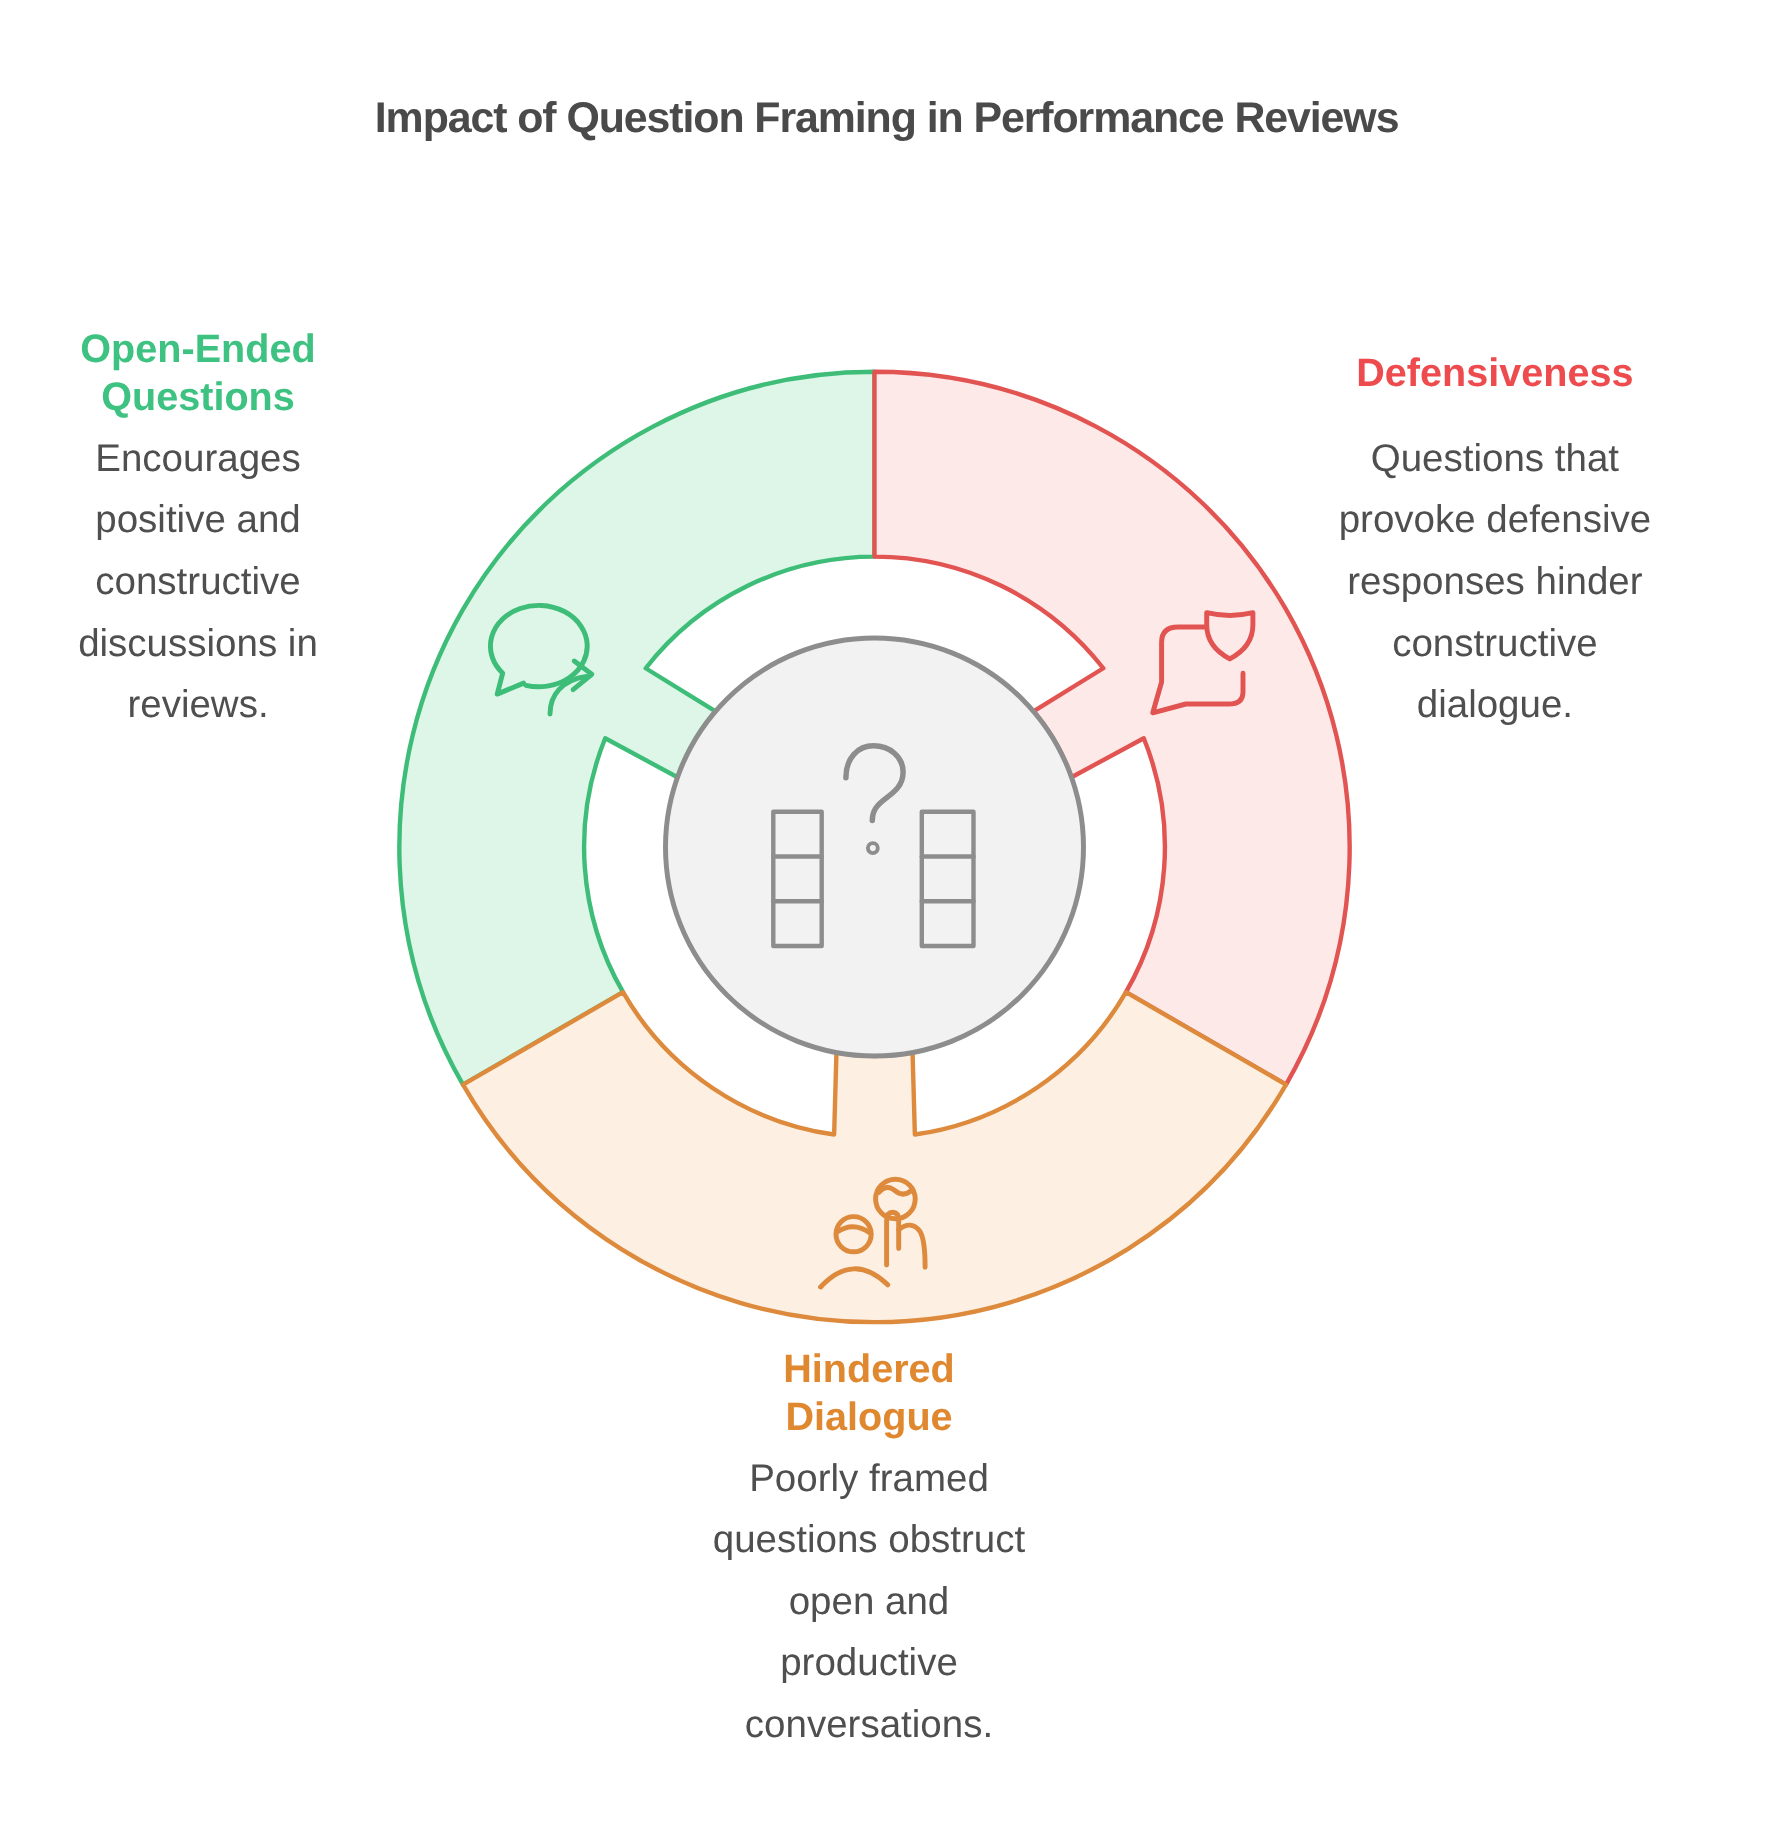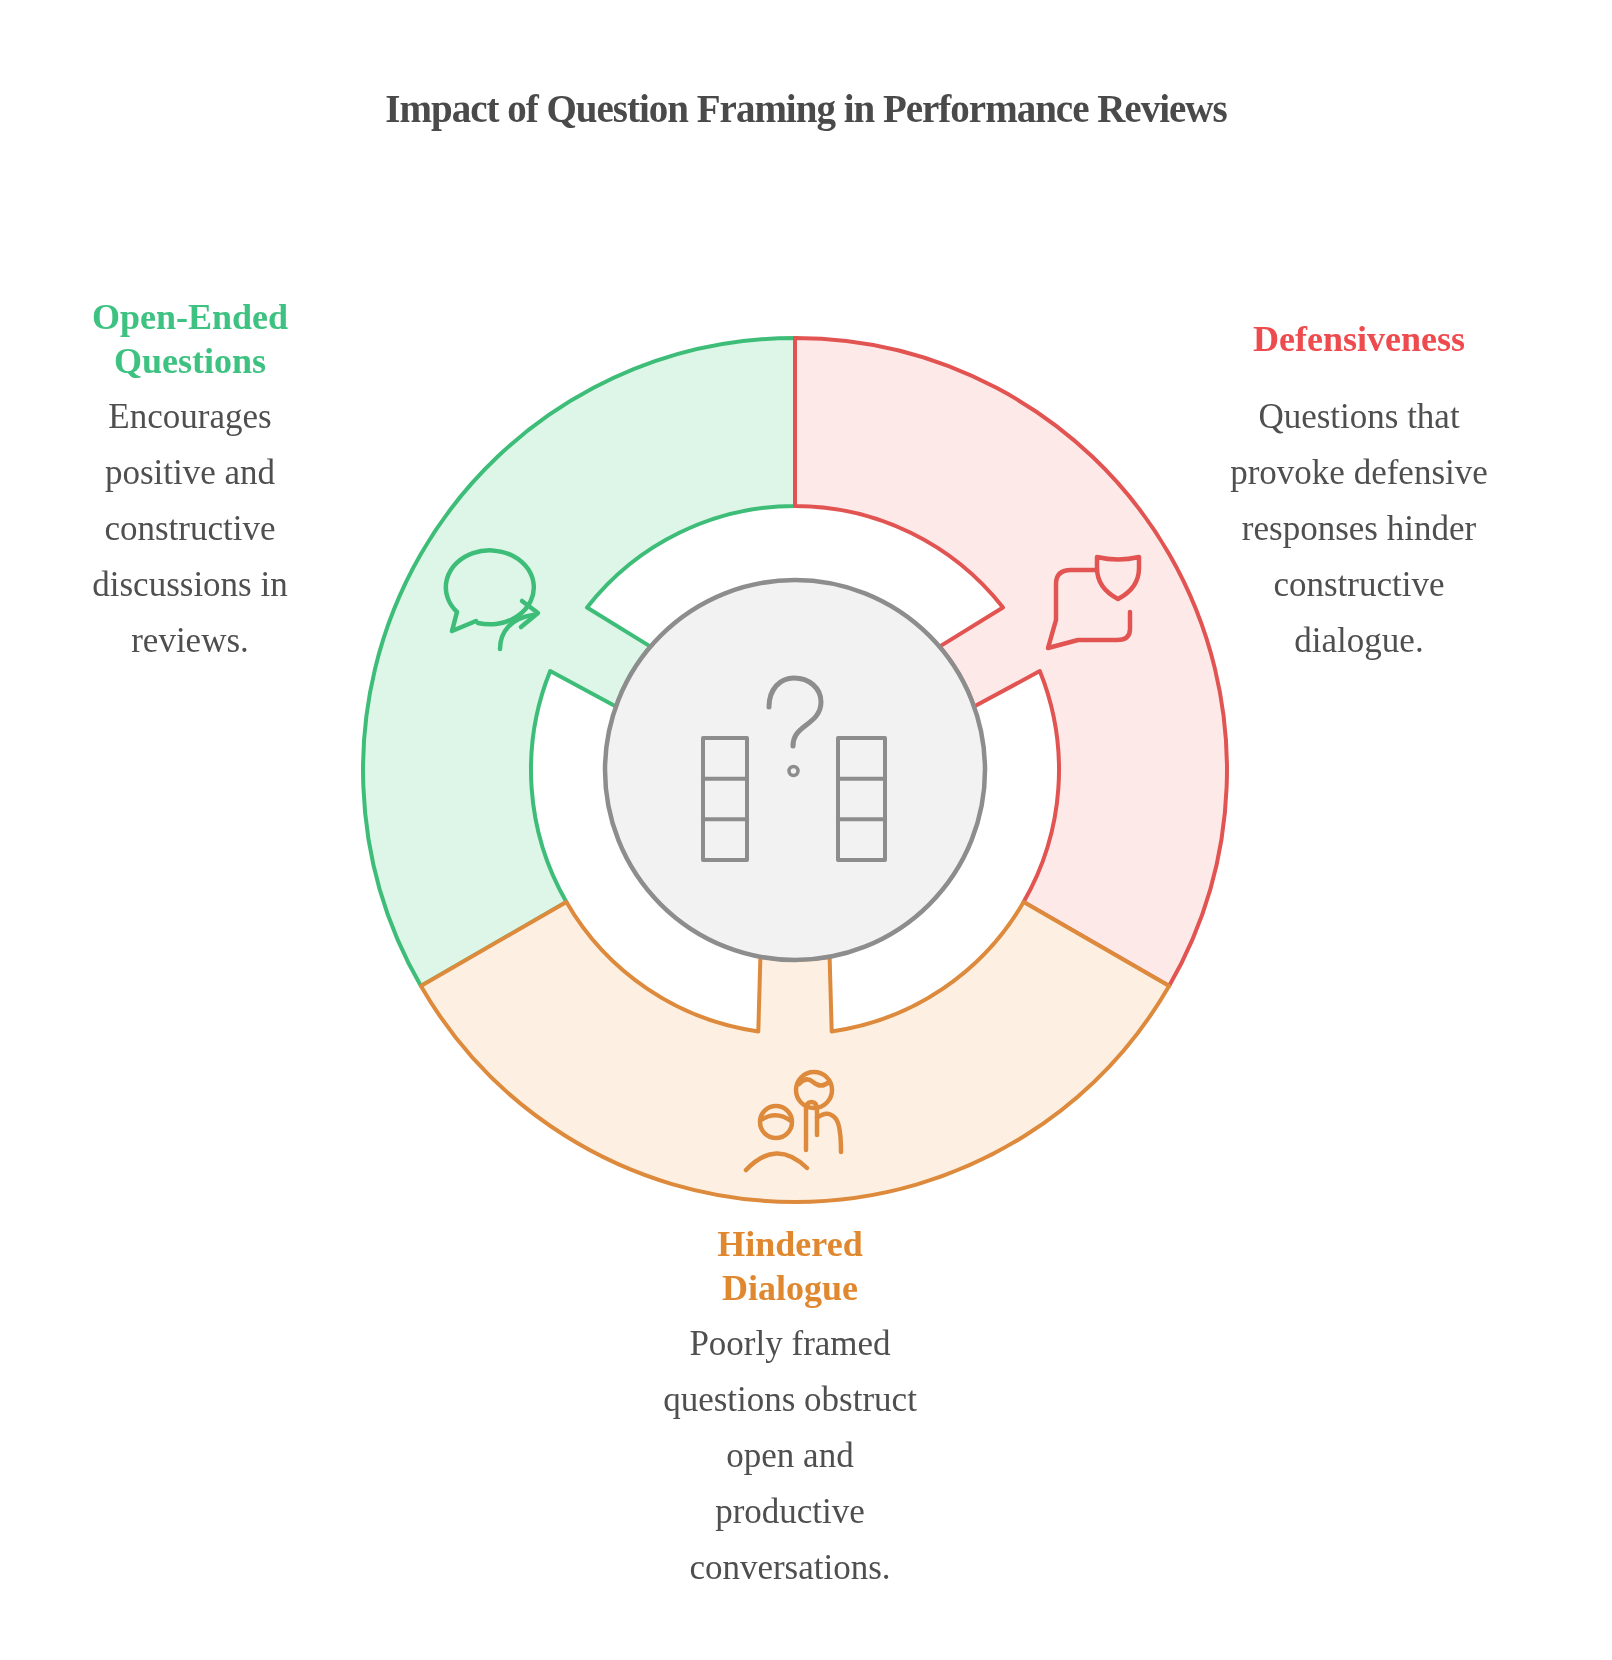--- a/index.html
+++ b/index.html
@@ -1,20 +1,20 @@
 <!DOCTYPE html>
 <html style="--green-stroke: #3dbd78; --green-fill: #ddf6e8; --green-text: #3ec281; --red-stroke: #e15451; --red-fill: #fdeae8; --red-text: #ee4b4e; --orange-stroke: #dd8a3c; --orange-fill: #fdf0e2; --orange-text: #e0882f; --gray-stroke: #8d8d8d; --gray-fill: #f2f2f2; --title-text: #4a4a4a; --body-text: #4f4f4f;"><head>
 <meta charset="utf-8">
 <style>
   html,body { margin:0; padding:0; background:#ffffff; }
   .stage {
     position:relative;
     width:1612px; height:1632px;
     background:#ffffff;
-    font-family:Liberation Serif, serif;
+    font-family:Liberation Sans, sans-serif;
     overflow:hidden;
   }
   .page-title {
     position:absolute; left:0; top:86px; width:100%;
     text-align:center;
     font-size:39px; font-weight:700; letter-spacing:-1px;
     color:var(--title-text,#4a4a4a);
   }
   .diagram-svg { position:absolute; left:0; top:0; }
   .label { position:absolute; text-align:center; }
@@ -23,21 +23,21 @@
     display:flex; align-items:center; justify-content:center;
     font-weight:700; font-size:36px; line-height:44px;
     white-space:pre-line;
   }
   .label .body {
     margin-top:6px;
     font-size:35px; line-height:56px;
     color:var(--body-text,#4f4f4f);
     white-space:pre-line;
   }
-  .label-open-ended   { left:30px;   top:295px;  width:320px; }
+  .label-open-ended   { left:20px;   top:295px;  width:320px; }
   .label-defensiveness{ left:1184px; top:295px;  width:350px; }
   .label-hindered     { left:595px;  top:1222px; width:390px; }
   .label-open-ended .heading    { color:var(--green-text,#3ec281); }
   .label-defensiveness .heading { color:var(--red-text,#ee4b4e); }
   .label-hindered .heading      { color:var(--orange-text,#e0882f); }
 </style>
 </head>
 <body>
 
 <div class="stage">

